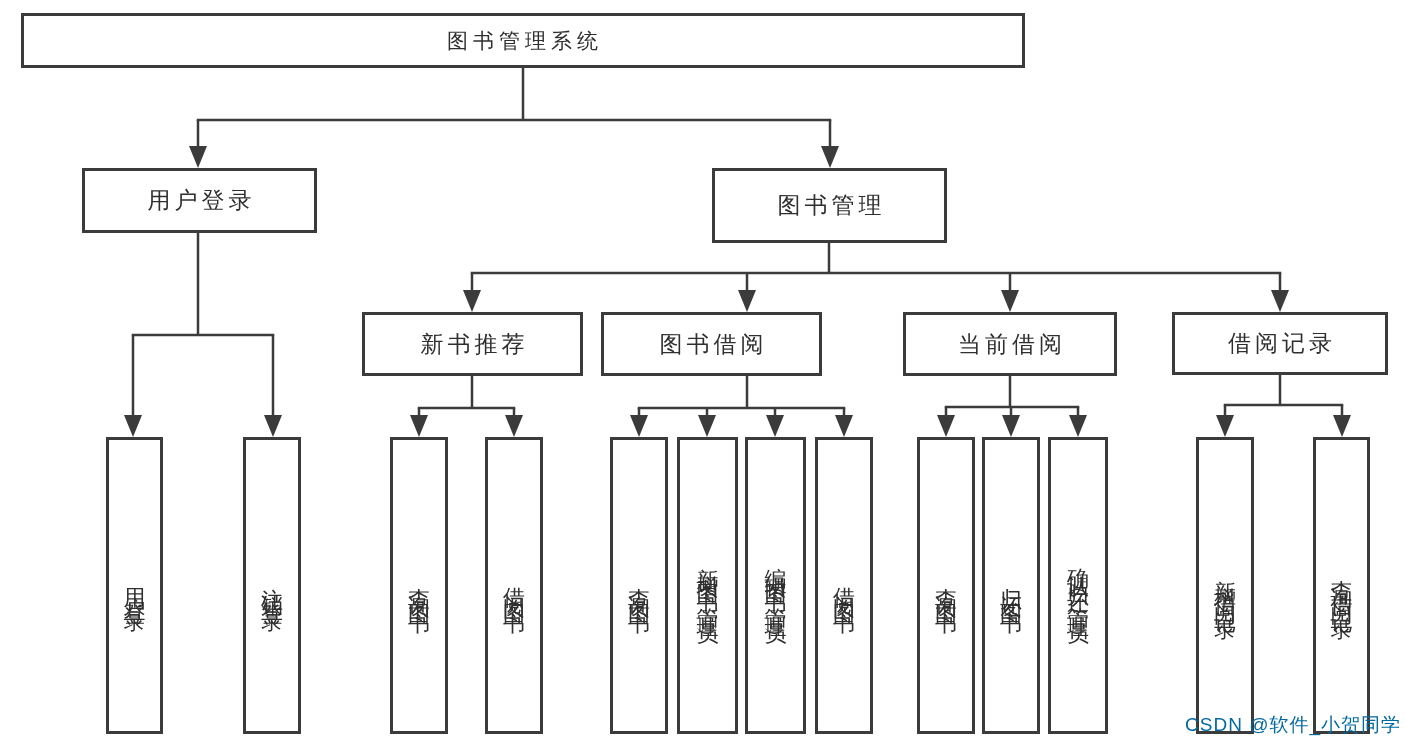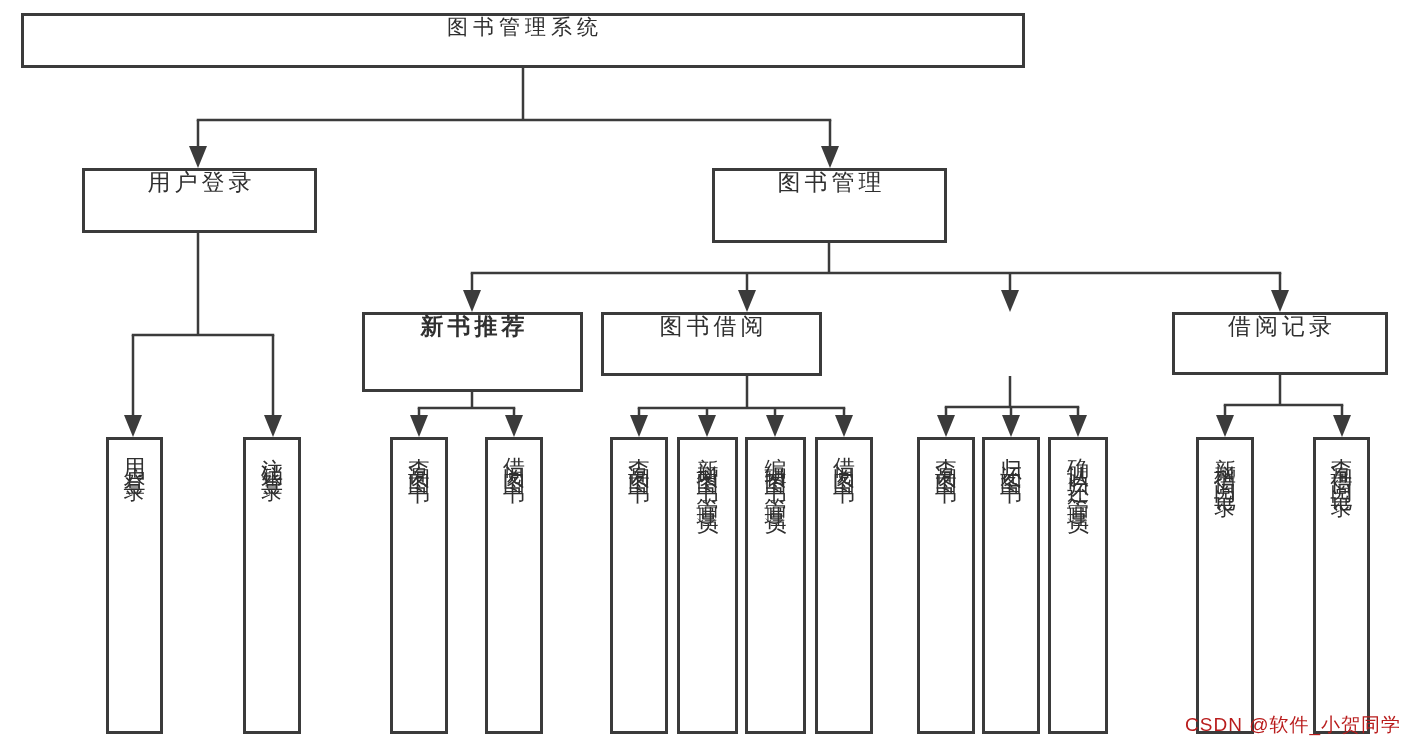--- a/index.html
+++ b/index.html
@@ -19,20 +19,21 @@
     position: absolute;
     left: 0;
     top: 0;
   }
   .node {
     position: absolute;
     box-sizing: border-box;
     background: #ffffff;
     border: 3px solid #3b3b3b;
     display: flex;
+    align-items: center;
     justify-content: center;
     color: #2f2f2f;
   }
   .hbox .label {
     white-space: nowrap;
     letter-spacing: 4px;
     text-indent: 4px;
     line-height: 1;
   }
   .root-box .label {
@@ -49,21 +50,21 @@
     letter-spacing: 8px;
     line-height: 1;
     white-space: nowrap;
   }
   .watermark {
     position: absolute;
     right: 4px;
     top: 712px;
     font-size: 19px;
     letter-spacing: 1px;
-    color: #b91c1c;
+    color: #0369a1;
     z-index: 10;
     white-space: nowrap;
   }
 </style>
 </head>
 <body>
 
 <div id="stage">
 
   <svg id="connectors" width="1405" height="747" viewBox="0 0 1405 747">
@@ -143,26 +144,29 @@
     <span class="label">图书管理</span>
   </div>
 
   <div class="node vbox" style="left:106px; top:437px; width:57px; height:297px;">
     <span class="label">用户登录</span>
   </div>
   <div class="node vbox" style="left:243px; top:437px; width:58px; height:297px;">
     <span class="label">注销登录</span>
   </div>
 
-  <div class="node hbox branch-box" style="left:362px; top:312px; width:221px; height:80px;font-weight:bold;">
+  <div class="node hbox branch-box" style="left:362px; top:312px; width:221px; height:64px;">
     <span class="label">新书推荐</span>
   </div>
   <div class="node hbox branch-box" style="left:601px; top:312px; width:221px; height:64px;">
     <span class="label">图书借阅</span>
   </div>
+  <div class="node hbox branch-box" style="left:903px; top:312px; width:214px; height:64px;">
+    <span class="label">当前借阅</span>
+  </div>
   <div class="node hbox branch-box" style="left:1172px; top:312px; width:216px; height:63px;">
     <span class="label">借阅记录</span>
   </div>
 
   <div class="node vbox" style="left:390px; top:437px; width:58px; height:297px;">
     <span class="label">查询图书</span>
   </div>
   <div class="node vbox" style="left:485px; top:437px; width:58px; height:297px;">
     <span class="label">借阅图书</span>
   </div>

